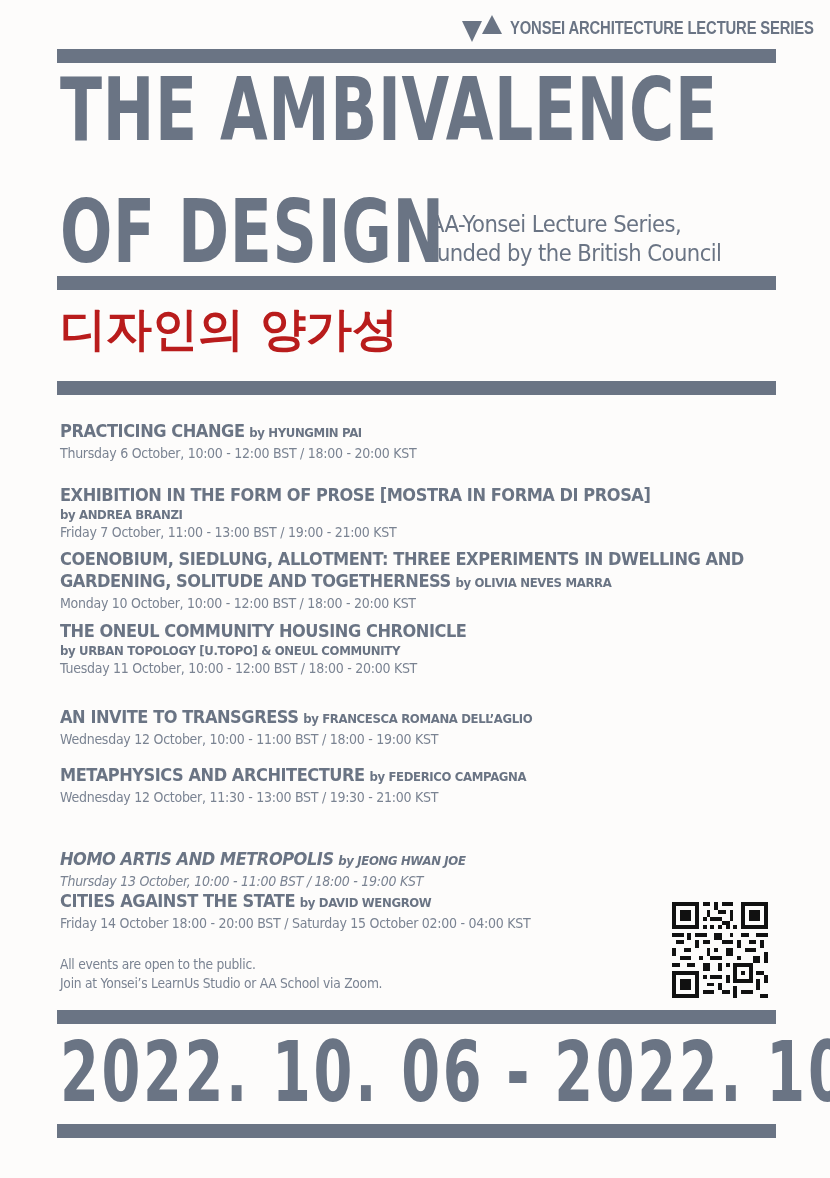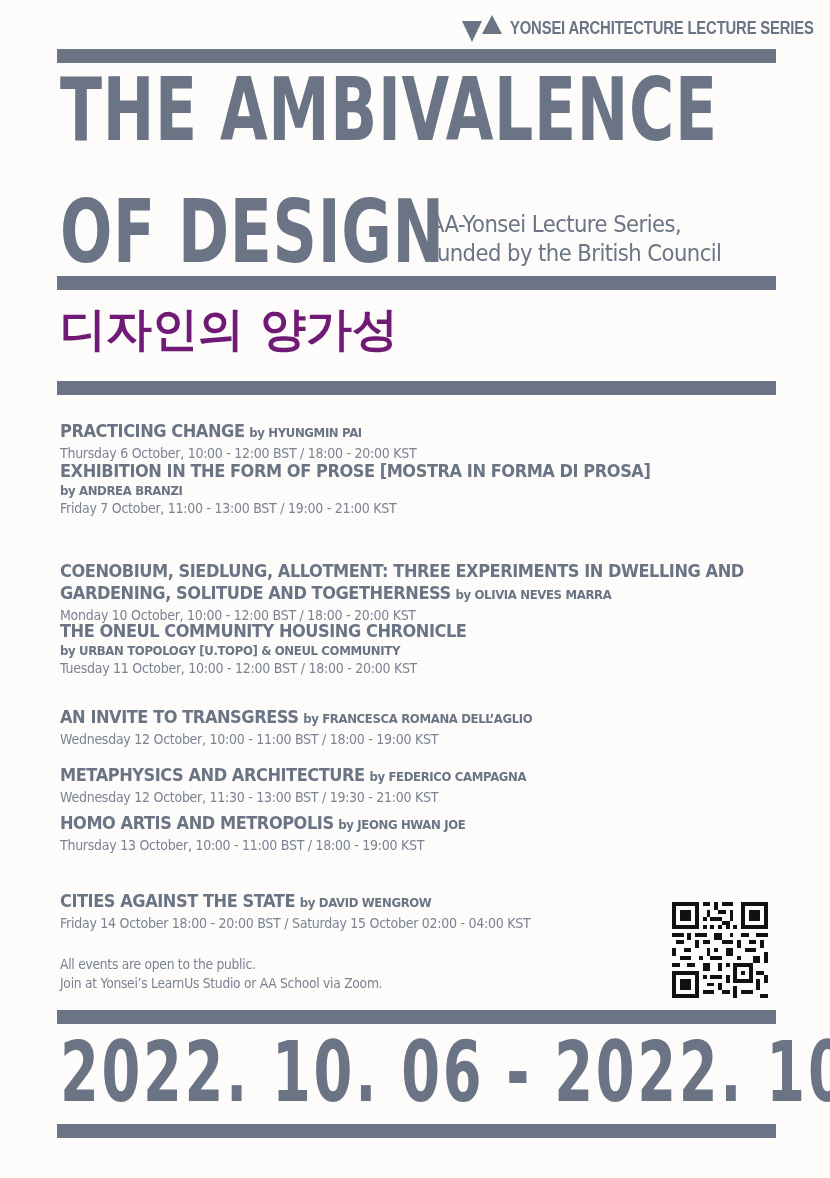--- a/index.html
+++ b/index.html
@@ -100,21 +100,21 @@
 
     .korean-title {
       position: absolute;
       left: 60px;
       top: 304px;
       font-family: "DejaVu Sans", sans-serif;
       font-weight: bold;
       font-size: 46px;
       line-height: 1.1;
       white-space: nowrap;
-      color: #701a75;
+      color: #b91c1c;
     }
 
     
     .lectures {
       position: absolute;
       left: 60px;
       top: 412px;
       width: 720px;
     }
     .lecture {
@@ -228,29 +228,29 @@
 <div class="lectures">
 
   <div class="lecture" style="top:8px;">
     <div class="lec-title">
       <span class="t">PRACTICING CHANGE</span>
       <span class="lec-by">by HYUNGMIN PAI</span>
     </div>
     <div class="lec-date">Thursday 6 October, 10:00 - 12:00 BST / 18:00 - 20:00 KST</div>
   </div>
 
-  <div class="lecture" style="top:48px;">
+  <div class="lecture" style="top:72px;">
     <div class="lec-title">
       <span class="t">EXHIBITION IN THE FORM OF PROSE  [MOSTRA IN FORMA DI PROSA]</span>
     </div>
     <div class="lec-by-line">by ANDREA BRANZI</div>
     <div class="lec-date">Friday 7 October, 11:00 - 13:00 BST / 19:00 - 21:00 KST</div>
   </div>
 
-  <div class="lecture" style="top:148px;">
+  <div class="lecture" style="top:136px;">
     <div class="lec-title">
       <span class="t">COENOBIUM, SIEDLUNG, ALLOTMENT: THREE EXPERIMENTS IN DWELLING AND</span>
     </div>
     <div class="lec-title">
       <span class="t">GARDENING, SOLITUDE AND TOGETHERNESS</span>
       <span class="lec-by">by OLIVIA NEVES MARRA</span>
     </div>
     <div class="lec-date">Monday 10 October, 10:00 - 12:00 BST / 18:00 - 20:00 KST</div>
   </div>
 
@@ -271,21 +271,21 @@
   </div>
 
   <div class="lecture" style="top:352px;">
     <div class="lec-title">
       <span class="t">METAPHYSICS AND ARCHITECTURE</span>
       <span class="lec-by">by FEDERICO CAMPAGNA</span>
     </div>
     <div class="lec-date">Wednesday 12 October, 11:30 - 13:00 BST / 19:30 - 21:00 KST</div>
   </div>
 
-  <div class="lecture" style="top:400px;">
+  <div class="lecture" style="top:436px;font-style:italic;">
     <div class="lec-title">
       <span class="t">HOMO ARTIS AND METROPOLIS</span>
       <span class="lec-by">by JEONG HWAN JOE</span>
     </div>
     <div class="lec-date">Thursday 13 October, 10:00 - 11:00 BST / 18:00 - 19:00 KST</div>
   </div>
 
   <div class="lecture" style="top:478px;">
     <div class="lec-title">
       <span class="t">CITIES AGAINST THE STATE</span>

